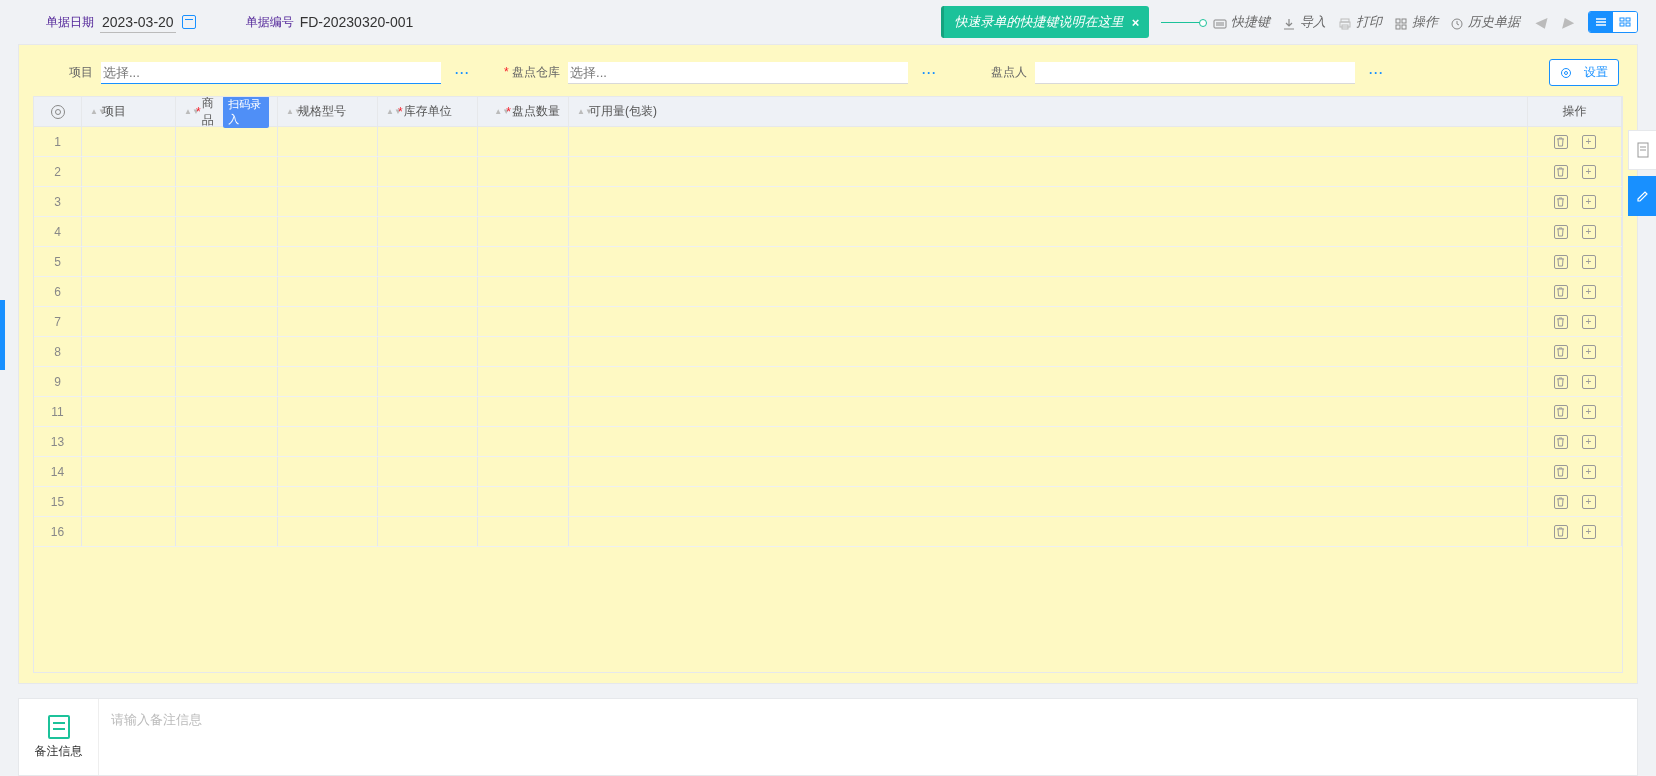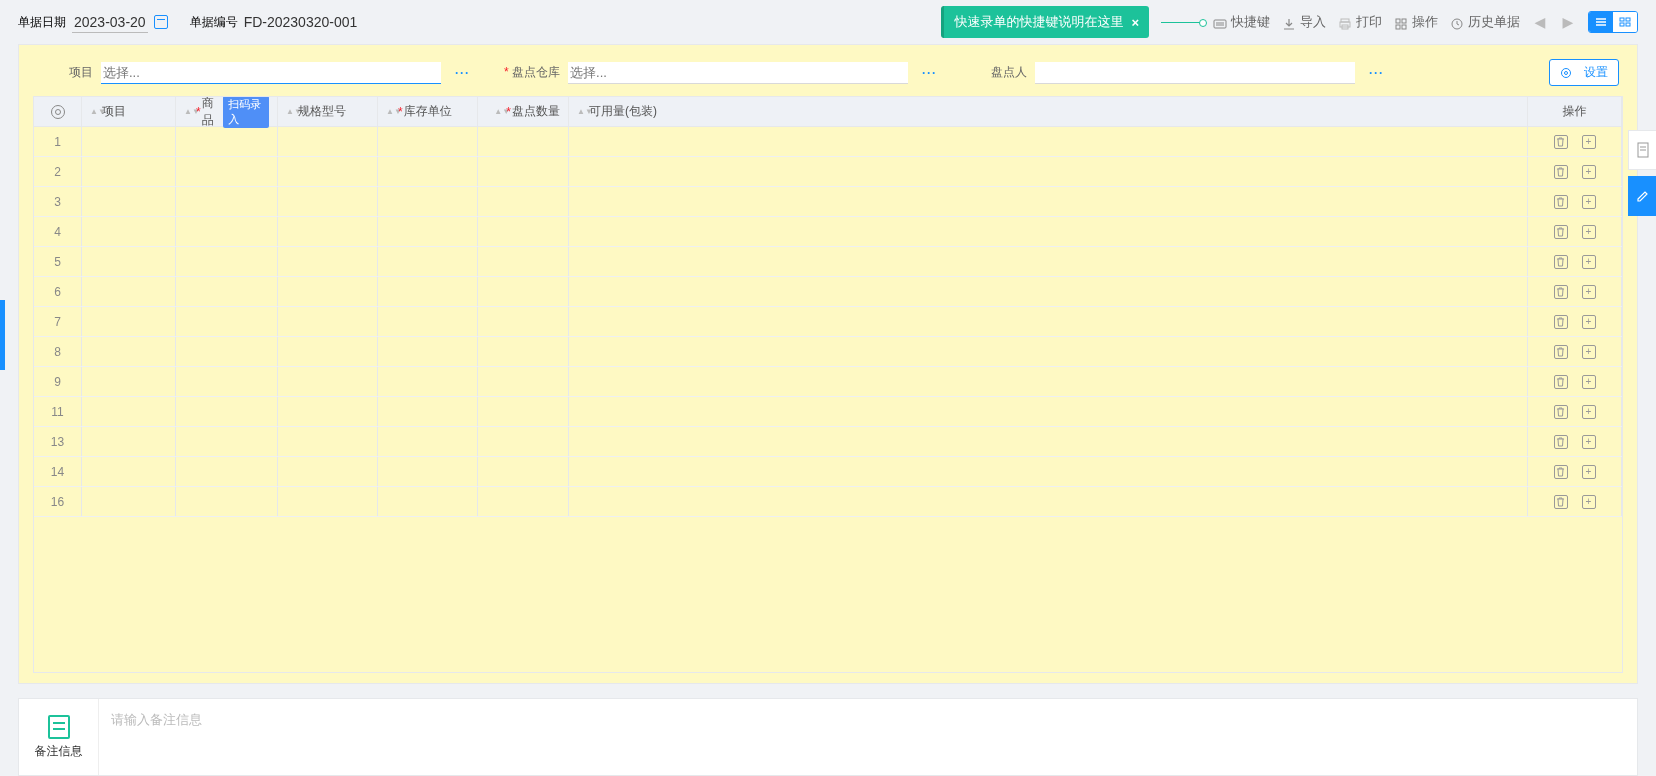--- a/index.html
+++ b/index.html
@@ -15,35 +15,35 @@
   }
 
   
   .header {
     height: 44px;
     display: flex;
     align-items: center;
     padding: 0 18px;
     background: #f0f2f5;
   }
-  .hdr-label { color: #000000; margin-right: 6px; }
+  .hdr-label { color: #4c1d95; margin-right: 6px; margin-left: 28px; }
   .hdr-date {
     color: #333; font-size: 14px; border-bottom: 1px solid #bbb;
     padding: 2px 2px;
   }
   .cal-icon {
     width: 14px; height: 14px; margin-left: 6px; margin-right: 22px;
     border: 1.5px solid #1890ff; border-radius: 2px; position: relative;
   }
   .cal-icon::before {
     content: ""; position: absolute; top: 3px; left: 2px; right: 2px;
     height: 1px; background: #1890ff;
   }
   .hdr-no { color: #333; font-size: 14px; }
-  .hdr-right { margin-left: auto; display: flex; align-items: center; gap: 12px; }
+  .hdr-right { margin-left: auto; display: flex; align-items: center; gap: 12px; font-style: italic; }
 
   .tip-bubble {
     background: #1cc29a; color: #fff; padding: 7px 10px; border-radius: 3px;
     display: flex; align-items: center; gap: 8px; font-size: 13px;
     border-left: 3px solid #15a37f;
   }
   .tip-close { cursor: pointer; font-weight: bold; }
 
   .connector {
     width: 40px; height: 1px; background: #1cc29a; position: relative;
@@ -530,20 +530,37 @@
               <span class="op-icon">
                 <svg width="9" height="10" viewBox="0 0 9 10">
                   <path d="M1 2h7M3 2V1h3v1M2 2l.5 7h4L7 2" fill="none" stroke="#999" stroke-width="1"></path>
                 </svg>
               </span>
               <span class="op-icon add"></span>
             </div>
           </div>
           <div class="tr">
             <div class="td col-gear">14</div>
+            <div class="td col-proj"></div>
+            <div class="td col-prod"></div>
+            <div class="td col-spec"></div>
+            <div class="td col-unit"></div>
+            <div class="td col-qty"></div>
+            <div class="td col-avail"></div>
+            <div class="td col-op">
+              <span class="op-icon">
+                <svg width="9" height="10" viewBox="0 0 9 10">
+                  <path d="M1 2h7M3 2V1h3v1M2 2l.5 7h4L7 2" fill="none" stroke="#999" stroke-width="1"></path>
+                </svg>
+              </span>
+              <span class="op-icon add"></span>
+            </div>
+          </div>
+          <div class="tr">
+            <div class="td col-gear">15</div>
             <div class="td col-proj"></div>
             <div class="td col-prod"></div>
             <div class="td col-spec"></div>
             <div class="td col-unit"></div>
             <div class="td col-qty"></div>
             <div class="td col-avail"></div>
             <div class="td col-op">
               <span class="op-icon">
                 <svg width="9" height="10" viewBox="0 0 9 10">
                   <path d="M1 2h7M3 2V1h3v1M2 2l.5 7h4L7 2" fill="none" stroke="#999" stroke-width="1"></path>

